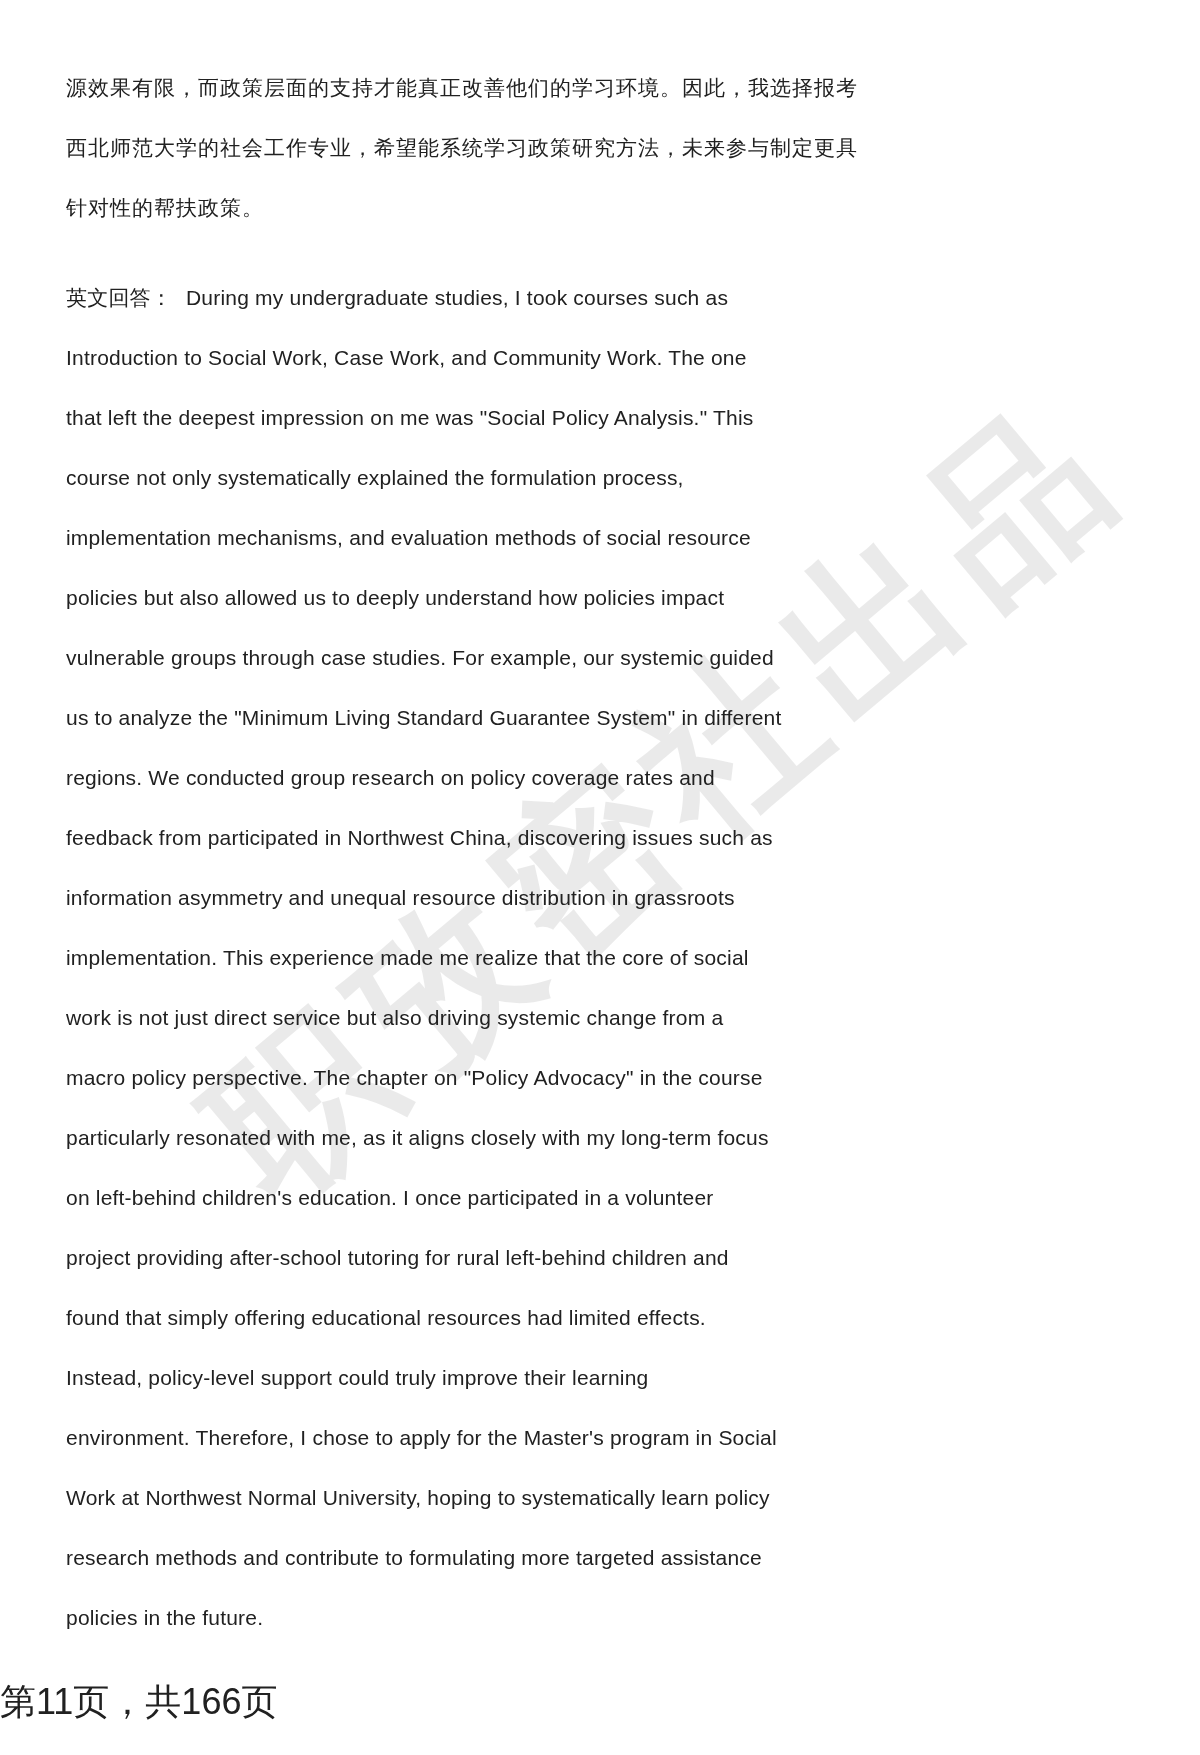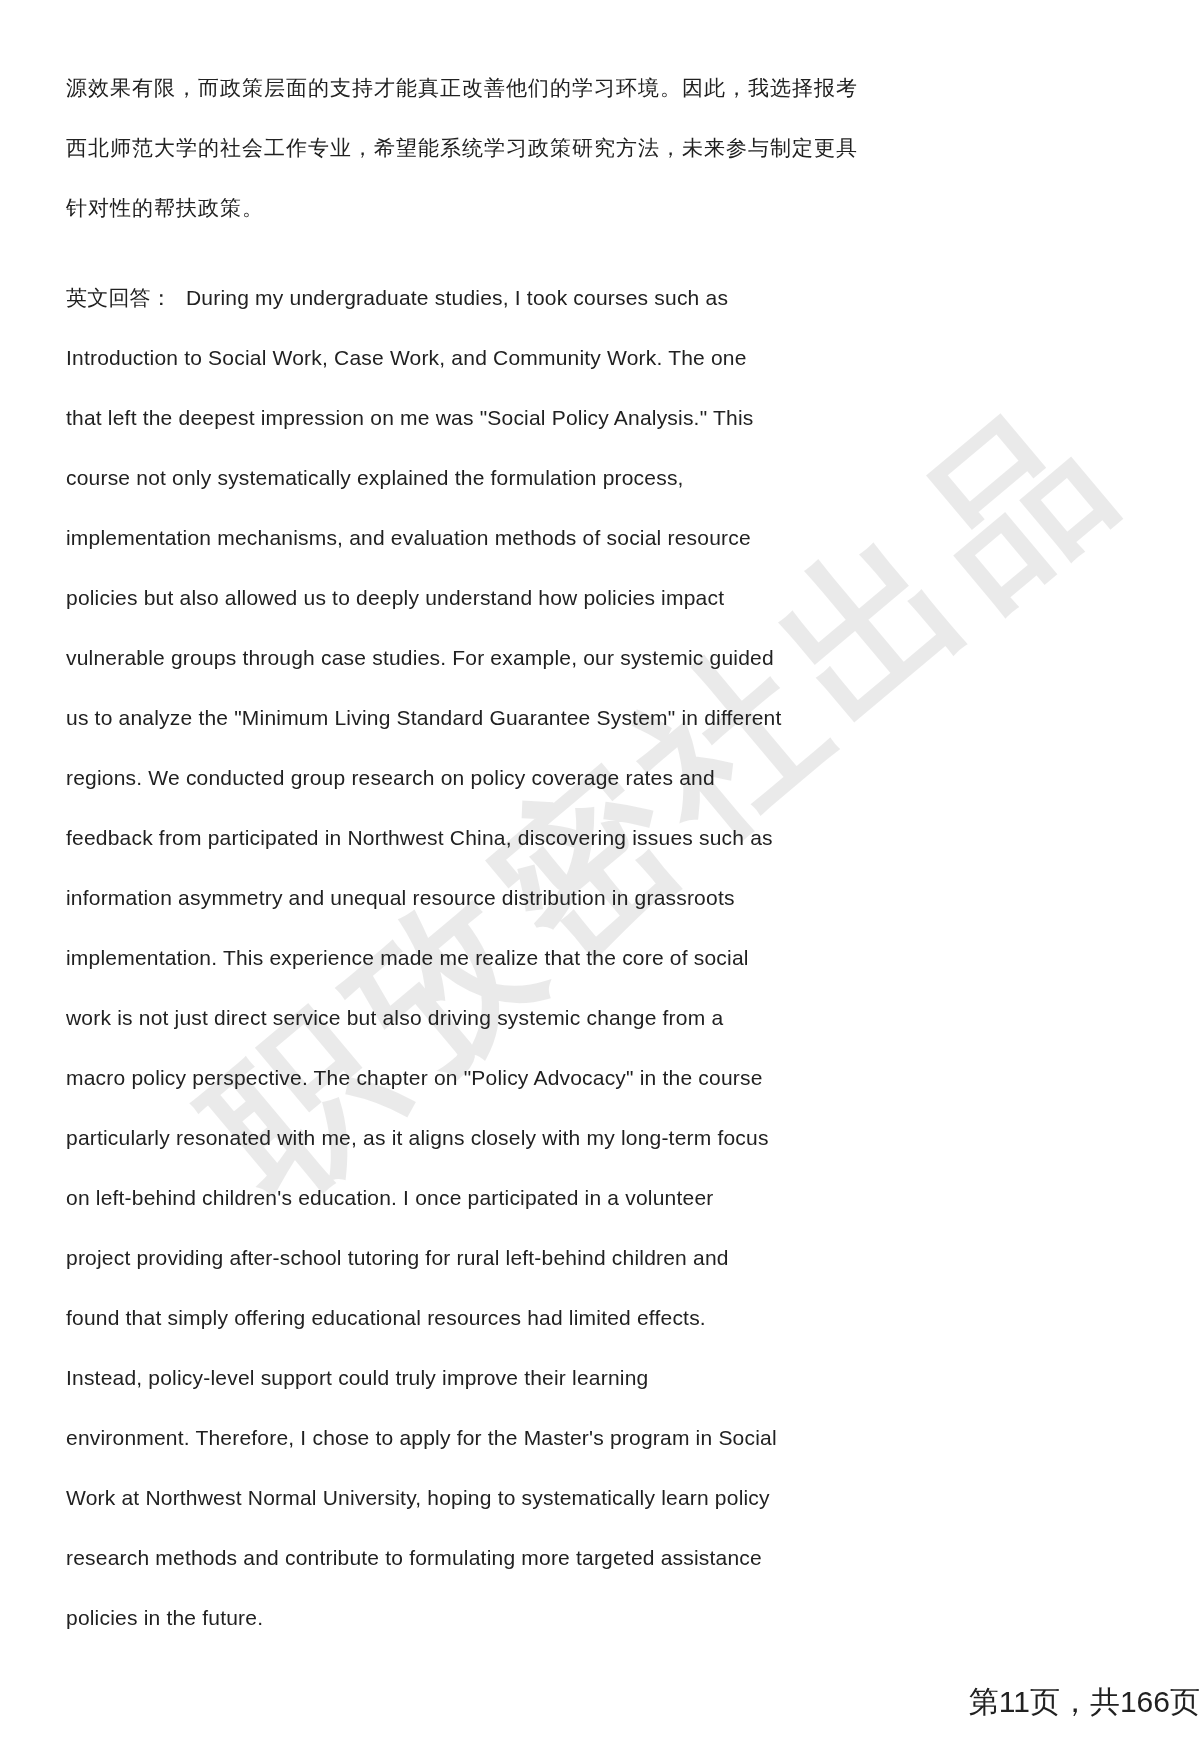--- a/index.html
+++ b/index.html
@@ -40,22 +40,22 @@
     white-space: nowrap;
     letter-spacing: 0.2px;
   }
   .cn-line { letter-spacing: 1px; }
   .en-label { margin-right: 14px; text-align: right; }
   .footer {
     position: absolute;
     left: 0;
     right: 0;
     top: 1682px;
-    text-align: right;
-    font-size: 30px;
+    text-align: left;
+    font-size: 36px;
     line-height: 40px;
     z-index: 1;
   }
 </style>
 </head>
 <body>
 
 <div class="page">
 
   <div class="watermark">职攷密社出品</div>

